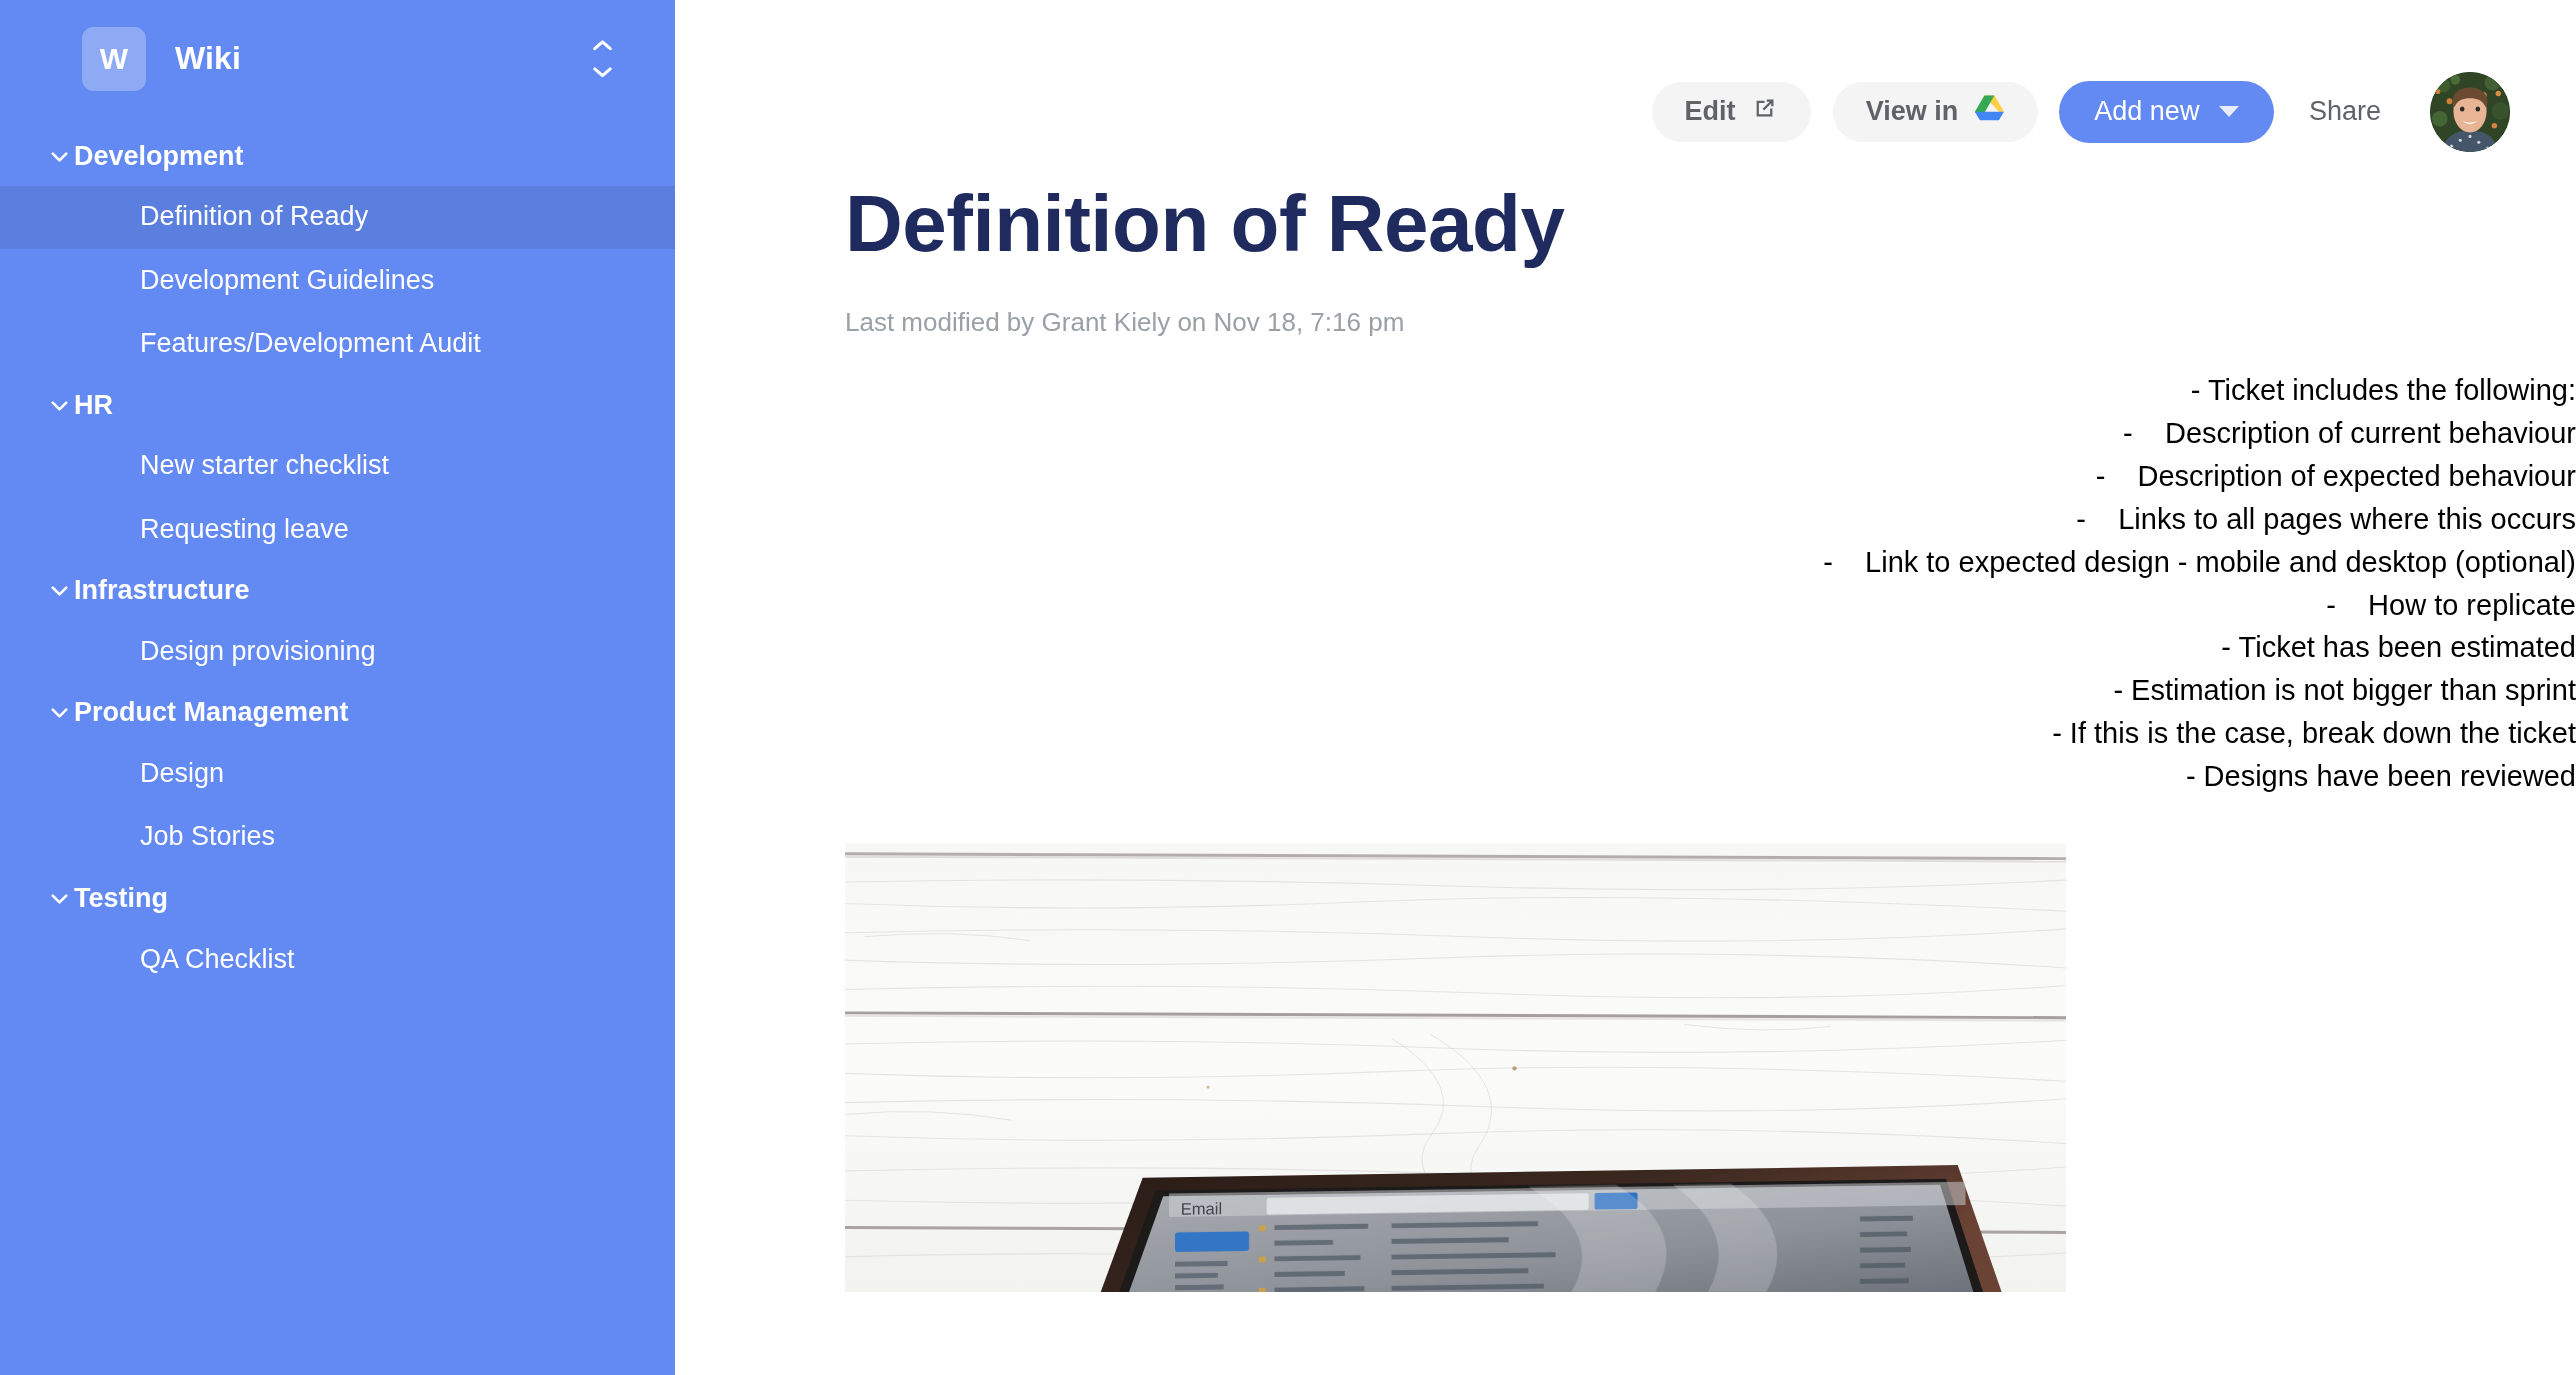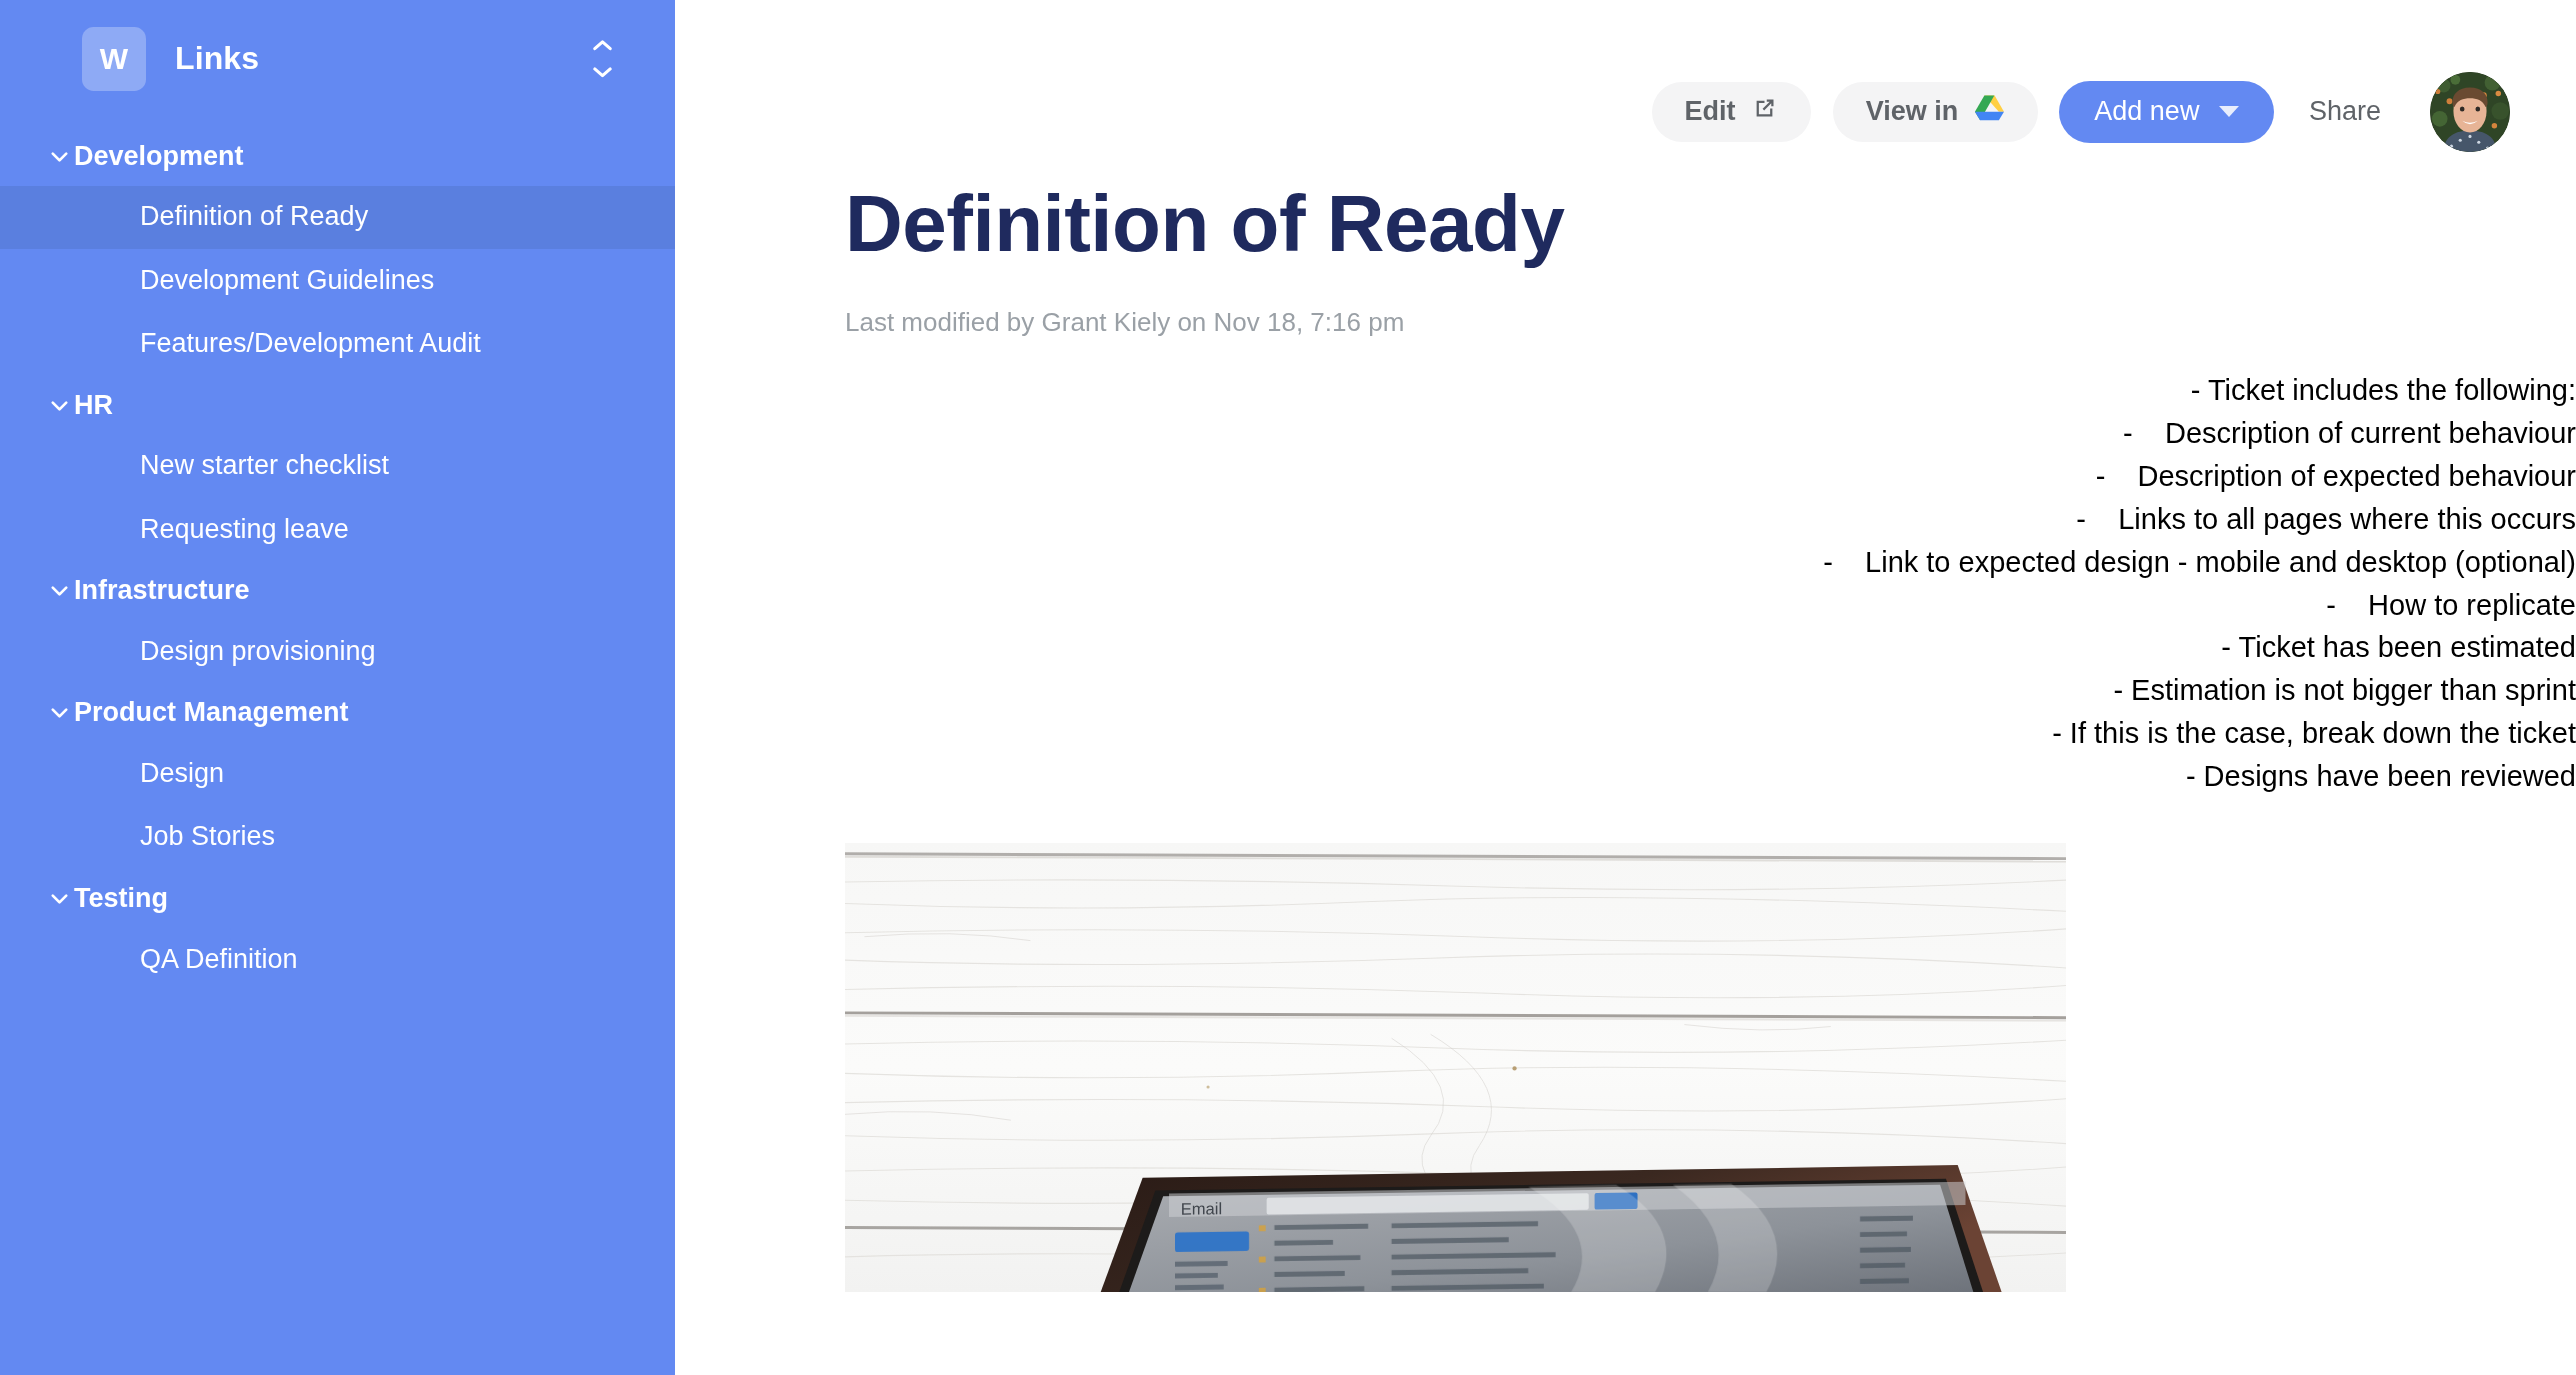--- a/index.html
+++ b/index.html
@@ -239,21 +239,21 @@
 </style>
 </head>
 <body>
 
 <div class="app">
 
   <aside class="sidebar">
 
     <div class="wiki-header">
       <div class="wiki-badge">W</div>
-      <div class="wiki-title">Links</div>
+      <div class="wiki-title">Wiki</div>
       <div class="updown-icon">
         <svg width="29" height="17.6" viewBox="0 0 30 18">
           <path d="M7 12 L15 5 L23 12" fill="none" stroke="#ffffff" stroke-width="3.2" stroke-linecap="round" stroke-linejoin="round"></path>
         </svg>
         <svg width="29" height="17.6" viewBox="0 0 30 18">
           <path d="M7 6 L15 13 L23 6" fill="none" stroke="#ffffff" stroke-width="3.2" stroke-linecap="round" stroke-linejoin="round"></path>
         </svg>
       </div>
     </div>
 
@@ -299,21 +299,21 @@
         <div class="nav-item">Design</div>
         <div class="nav-item">Job Stories</div>
         <div class="nav-group-row">
           <span class="chev-icon">
             <svg width="25" height="25" viewBox="0 0 26 26">
               <path d="M6 10 L13 17 L20 10" fill="none" stroke="#ffffff" stroke-width="2.8" stroke-linecap="round" stroke-linejoin="round"></path>
             </svg>
           </span>
           <span class="nav-group-label">Testing</span>
         </div>
-        <div class="nav-item">QA Definition</div>
+        <div class="nav-item">QA Checklist</div>
       </nav>
 
   </aside>
 
   <main class="main">
 
     <div class="toolbar">
 
       <button class="btn btn-ghost">
         <span>Edit</span>

